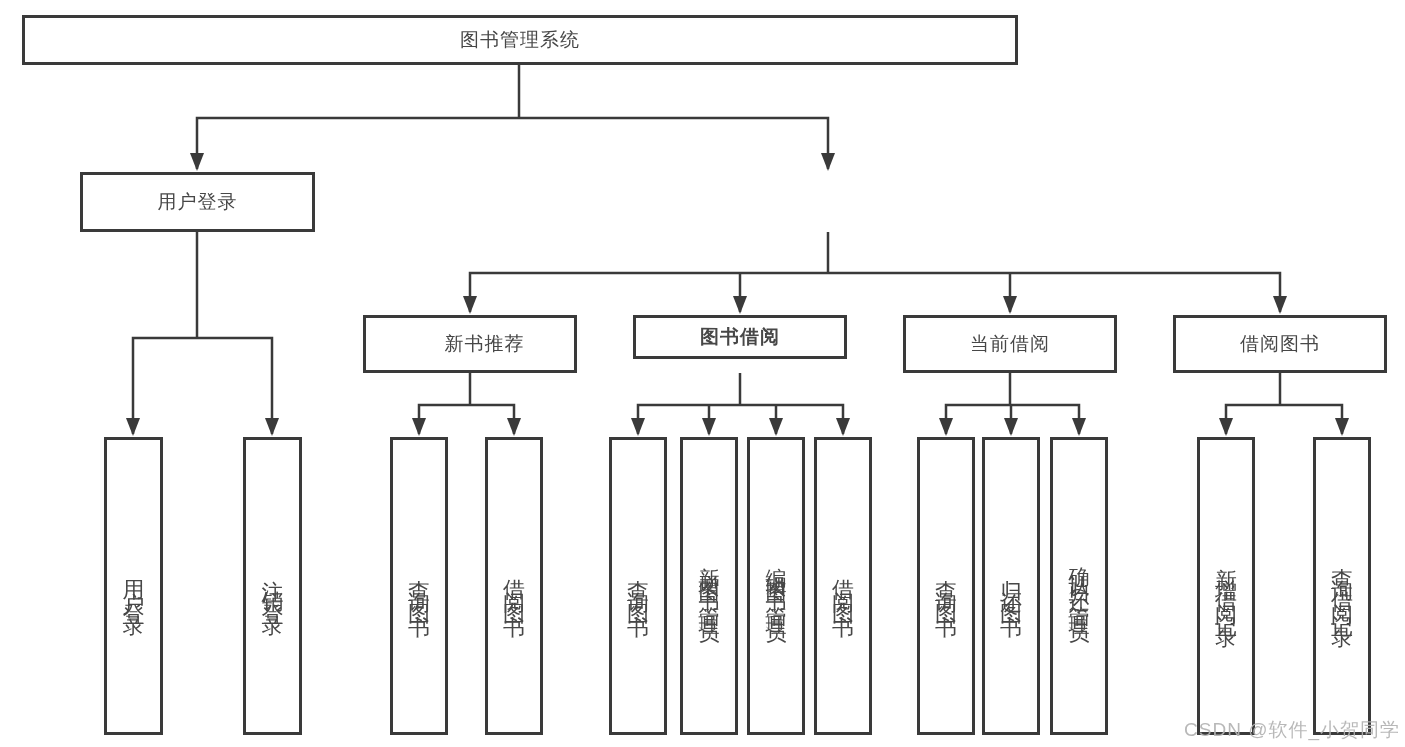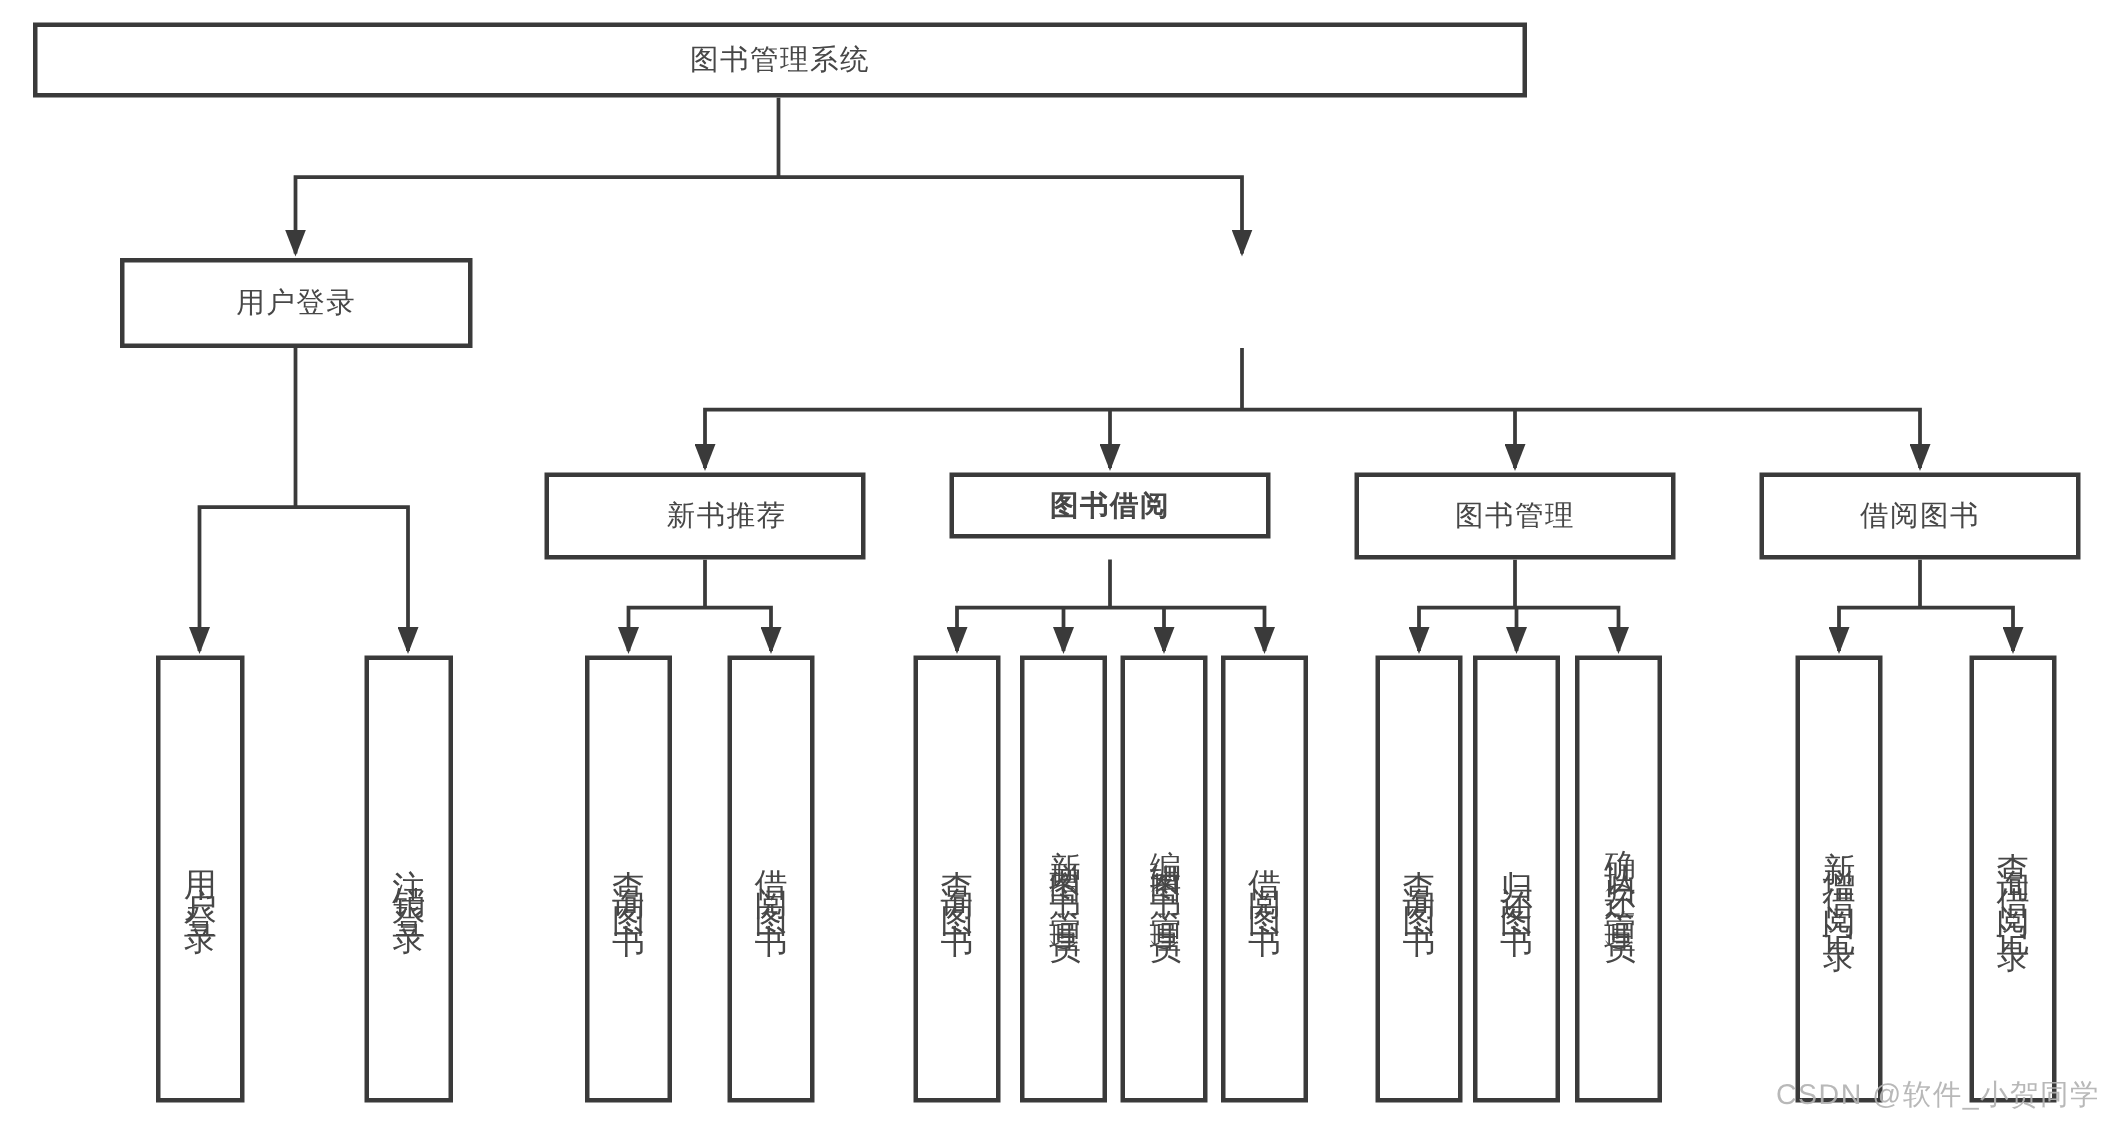--- a/index.html
+++ b/index.html
@@ -104,21 +104,21 @@
     <span>用户登录</span>
   </div>
 
   <div class="box" style="left:363px; top:315px; width:214px; height:58px;padding-left:29px;">
     <span>新书推荐</span>
   </div>
   <div class="box" style="left:633px; top:315px; width:214px; height:44px;font-weight:bold;">
     <span>图书借阅</span>
   </div>
   <div class="box" style="left:903px; top:315px; width:214px; height:58px;">
-    <span>图书管理</span>
+    <span>当前借阅</span>
   </div>
   <div class="box" style="left:1173px; top:315px; width:214px; height:58px;">
     <span>借阅图书</span>
   </div>
 
   <div class="box leaf" style="left:104px; top:437px; width:59px; height:298px;">
     <span>用户登录</span>
   </div>
   <div class="box leaf" style="left:243px; top:437px; width:59px; height:298px;">
     <span>注销登录</span>

